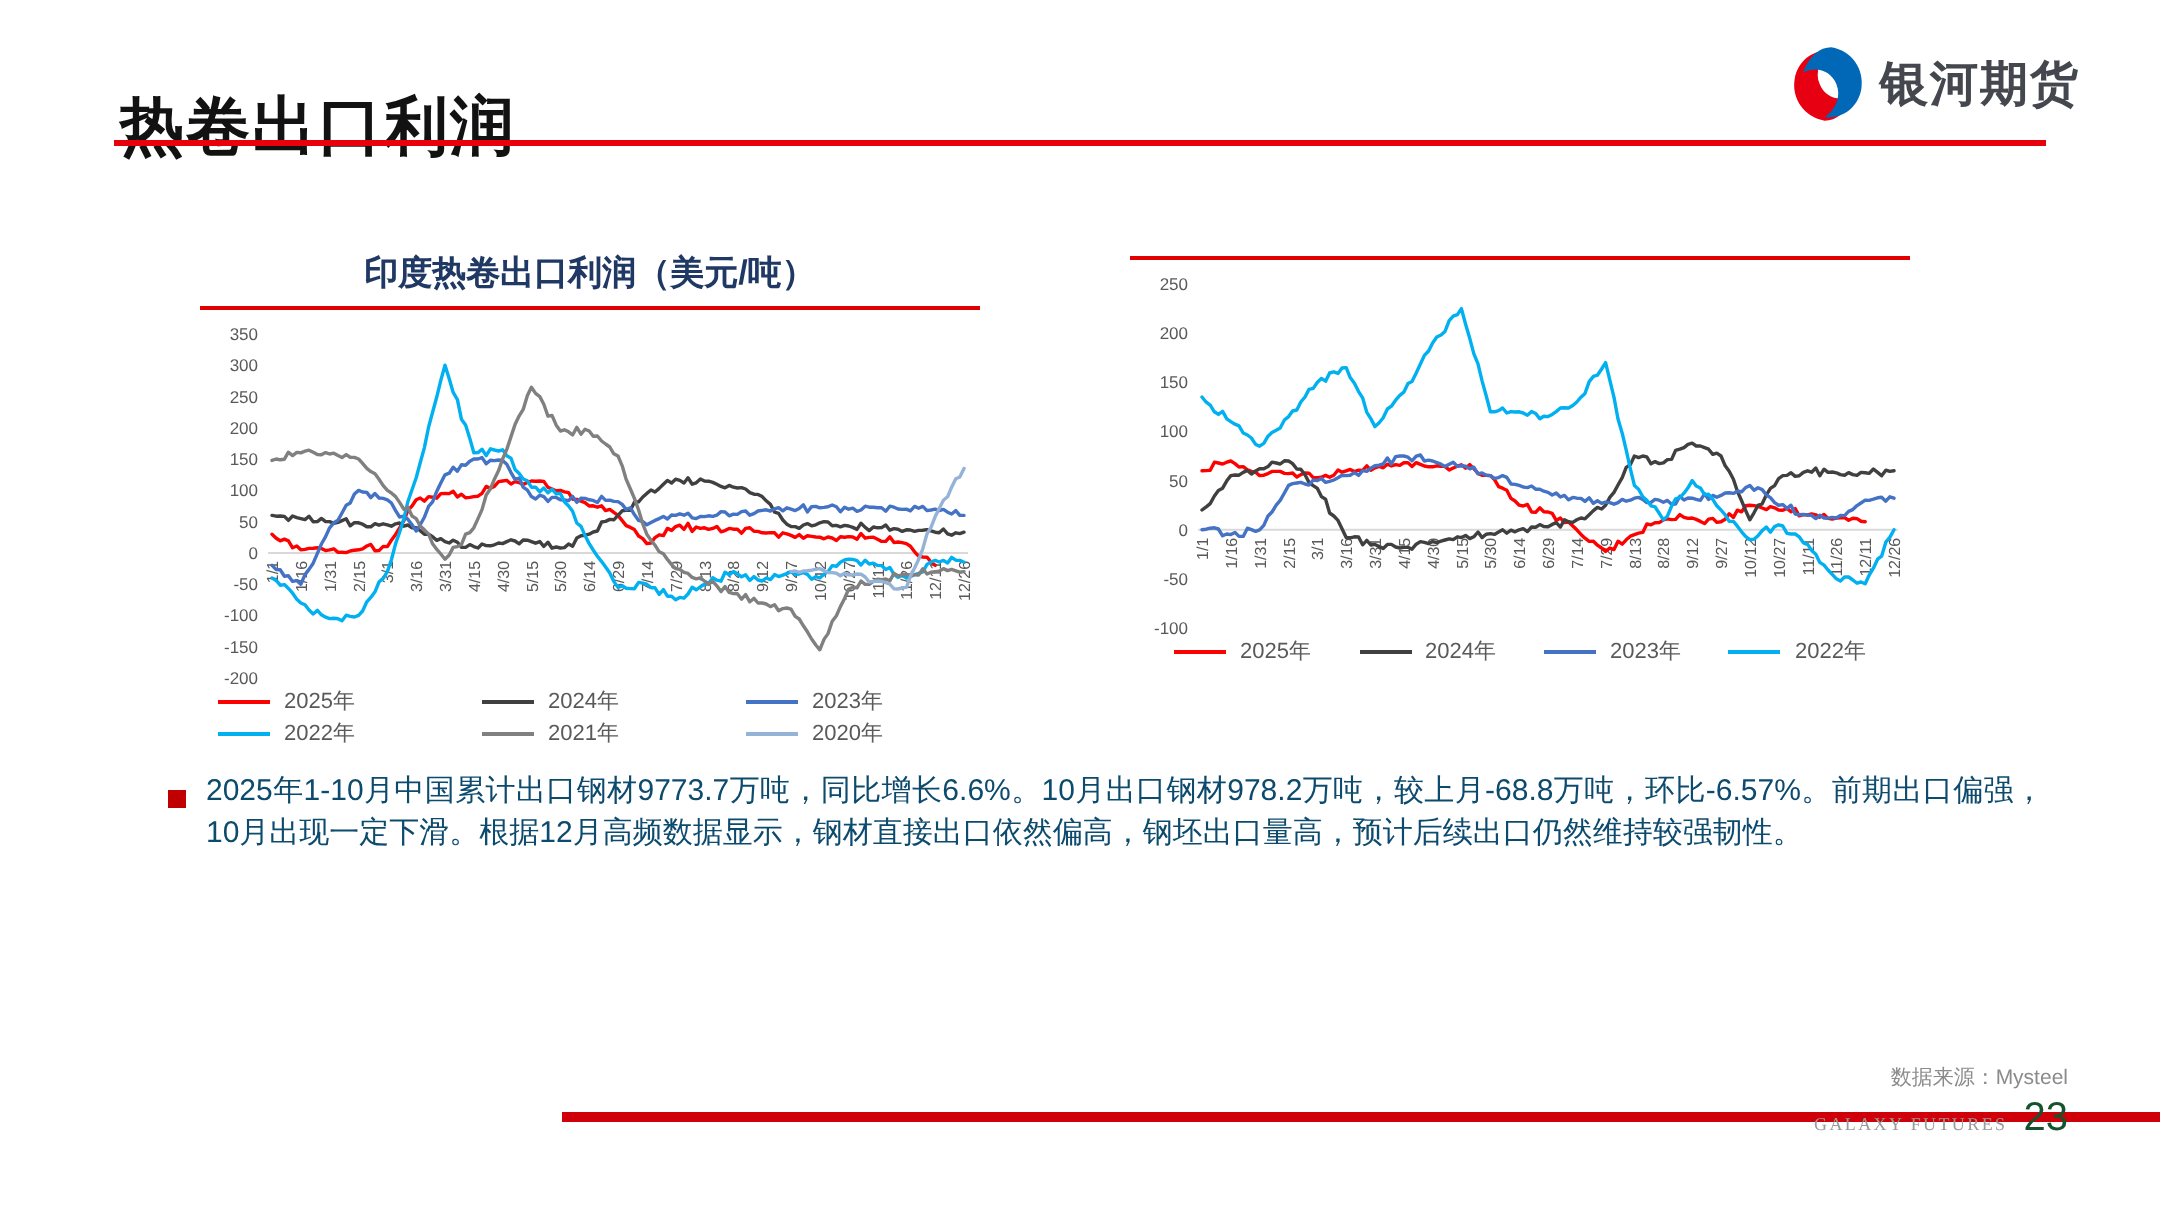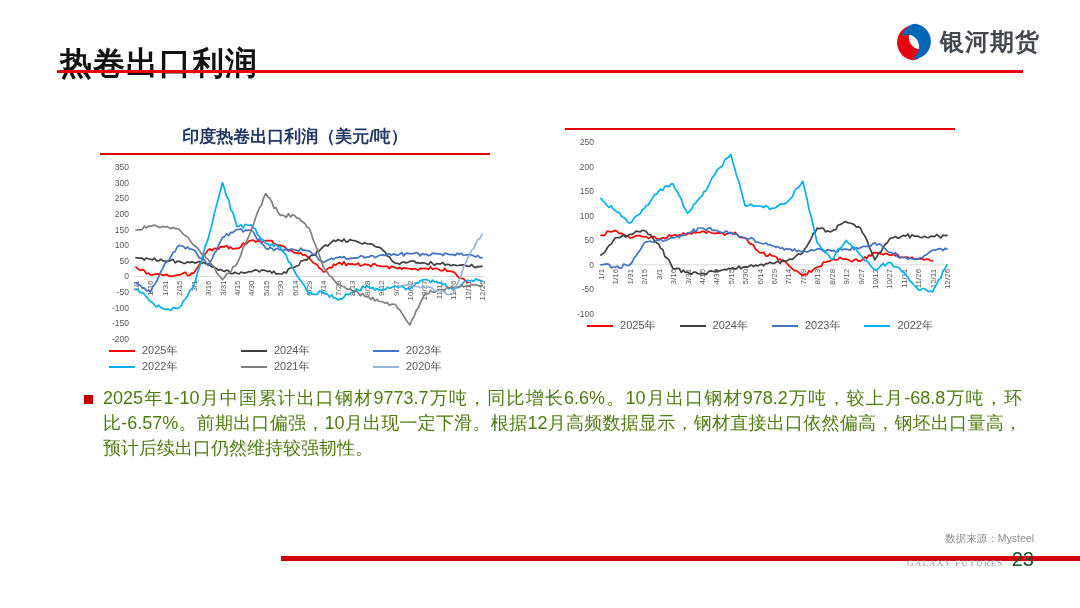--- a/index.html
+++ b/index.html
@@ -20,21 +20,21 @@
   .chart-rule{height:2px;background:#e00000;margin-top:4px;}
   svg.plot{display:block;margin-top:2px;}
   .legend{display:flex;flex-wrap:wrap;justify-content:center;margin-top:0;column-gap:24px;row-gap:1px;}
   .legend-item{display:flex;align-items:center;gap:7px;font-size:11px;color:#595959;}
   #chart0 .legend-item{width:108px;}
   .swatch{width:26px;height:0;border-top:2.6px solid #000;}
 
   
   .commentary{position:absolute;left:84px;top:386px;width:938px;display:flex;gap:10px;}
   .bullet{width:9px;height:9px;background:#c00000;margin-top:9px;flex:none;}
-  .commentary-text{font-size:18px;color:#4d7c0f;line-height:1.38;font-weight:500;text-align:justify;}
+  .commentary-text{font-size:15px;color:#0c4a6e;line-height:1.38;font-weight:500;text-align:justify;}
 
   
   .footer-rule{position:absolute;left:281px;top:556px;width:799px;height:5px;background:#d0000a;}
   .footer-info{position:absolute;right:46px;top:532px;text-align:right;}
   .footer-source{font-size:10.5px;color:#8b8b8b;}
   .footer-brandline{display:flex;align-items:baseline;justify-content:flex-end;gap:8px;margin-top:2px;}
   .footer-brand{font-family:"Liberation Serif","DejaVu Serif",serif;font-size:9px;letter-spacing:1.2px;color:#9a9a9a;}
   .page-number{font-size:20px;color:#14532d;}
 </style>
 </head>

